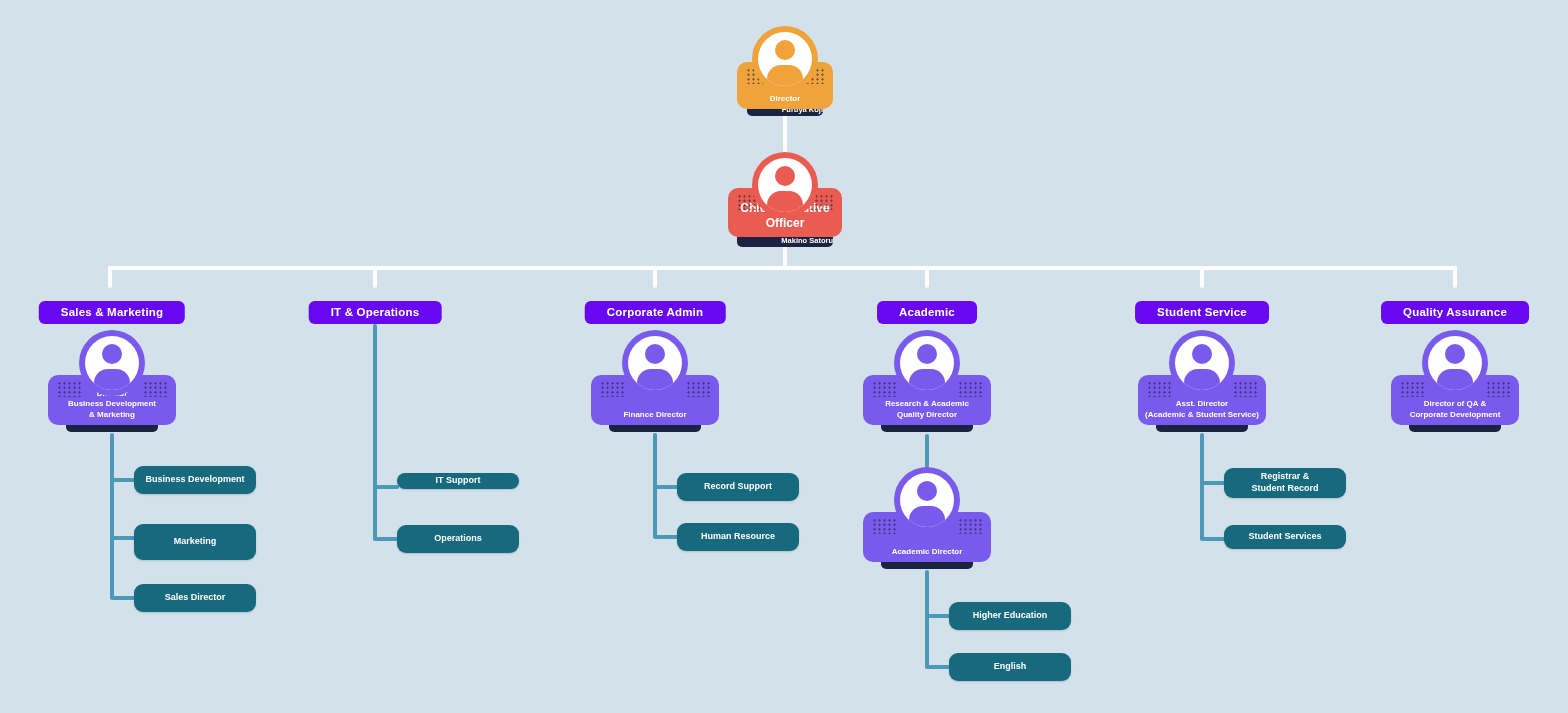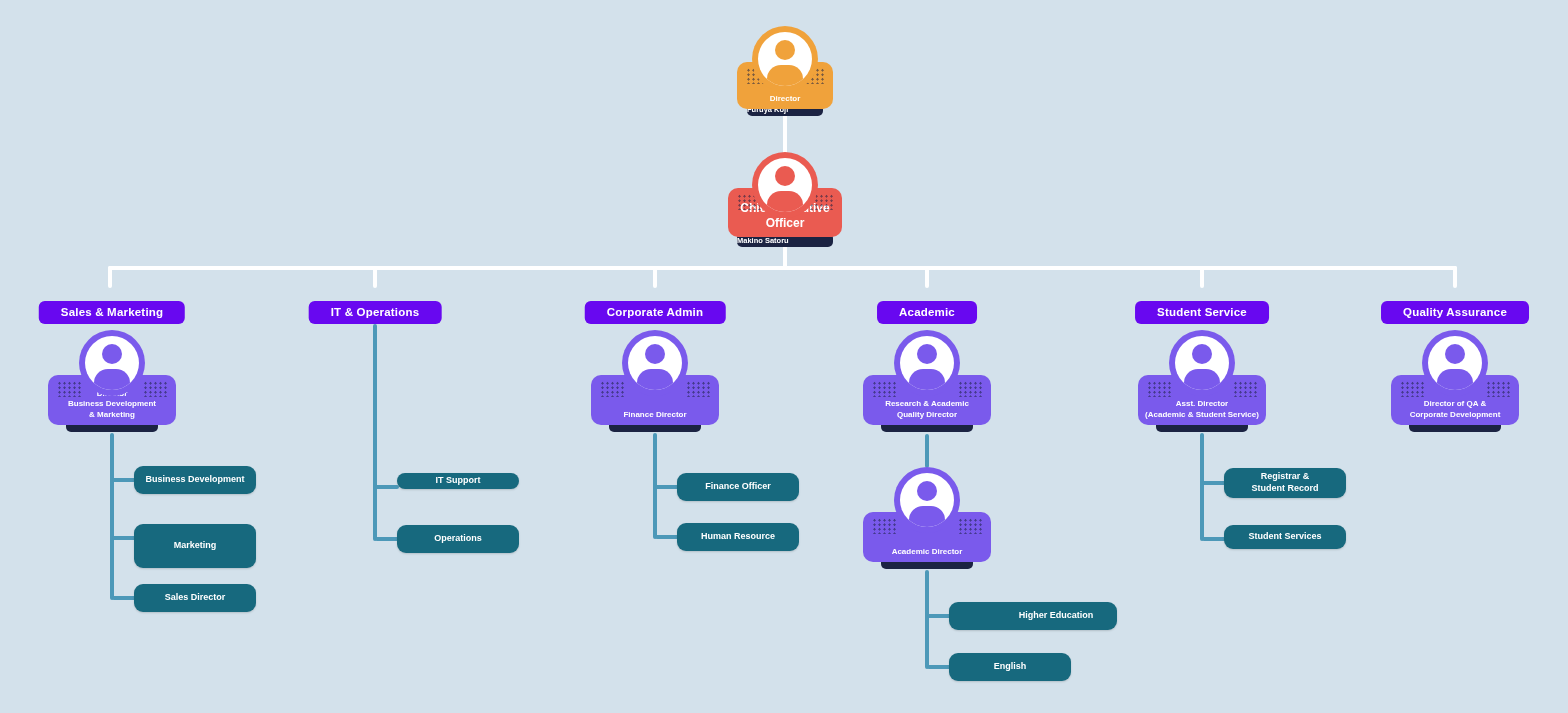--- a/index.html
+++ b/index.html
@@ -42,21 +42,21 @@
     position:relative;overflow:hidden;
   }
   .pnode .head{width:20px;height:20px;border-radius:50%;background:var(--c);margin:8px auto 0;}
   .pnode .torso{
     position:absolute;bottom:-5px;left:50%;transform:translateX(-50%);
     width:36px;height:26px;border-radius:14px 14px 9px 9px;background:var(--c);
   }
   .pnode .namebar{
     position:absolute;left:50%;transform:translateX(-50%);
     background:#1b2342;border-radius:5px;z-index:0;
-    display:flex;align-items:center;justify-content:flex-start;
+    display:flex;align-items:center;justify-content:flex-end;
     font-size:7.5px;white-space:nowrap;
   }
   
   .leaf{
     position:absolute;width:122px;background:#17697e;border-radius:9px;
     display:flex;align-items:center;justify-content:center;text-align:center;
     font-size:9px;line-height:1.3;white-space:pre-line;
     box-shadow:0 1px 2px rgba(0,0,0,.15);
   }
 </style>
@@ -116,21 +116,21 @@
         <div class="torso"></div>
       </div>
   </div>
   <div class="namebar" style="top:86px;width:92px;height:16px;"></div>
 </div>
 <div class="tline" style="left:110px;top:433px;width:4px;height:167px;"></div>
 <div class="tline" style="left:112px;top:478px;width:24px;height:4px;"></div>
 <div class="tline" style="left:112px;top:536px;width:24px;height:4px;"></div>
 <div class="tline" style="left:112px;top:596px;width:24px;height:4px;"></div>
 <div class="leaf" style="left:134px;top:466px;height:28px;">Business Development</div>
-<div class="leaf" style="left:134px;top:524px;height:44px;">Marketing</div>
+<div class="leaf" style="left:134px;top:524px;height:36px;">Marketing</div>
 <div class="leaf" style="left:134px;top:584px;height:28px;">Sales Director</div>
 
 <div class="pill" style="left:375px;top:301px;">IT &amp; Operations</div>
 <div class="tline" style="left:373px;top:324px;width:4px;height:217px;"></div>
 <div class="tline" style="left:375px;top:485px;width:24px;height:4px;"></div>
 <div class="tline" style="left:375px;top:537px;width:24px;height:4px;"></div>
 <div class="leaf" style="left:397px;top:473px;height:16px;">IT Support</div>
 <div class="leaf" style="left:397px;top:525px;height:28px;">Operations</div>
 
 <div class="pill" style="left:655px;top:301px;">Corporate Admin</div>
@@ -142,21 +142,21 @@
     <div class="avatar">
         <div class="head"></div>
         <div class="torso"></div>
       </div>
   </div>
   <div class="namebar" style="top:86px;width:92px;height:16px;"></div>
 </div>
 <div class="tline" style="left:653px;top:433px;width:4px;height:106px;"></div>
 <div class="tline" style="left:655px;top:485px;width:24px;height:4px;"></div>
 <div class="tline" style="left:655px;top:535px;width:24px;height:4px;"></div>
-<div class="leaf" style="left:677px;top:473px;height:28px;">Finance Officer</div>
+<div class="leaf" style="left:677px;top:473px;height:28px;">Record Support</div>
 <div class="leaf" style="left:677px;top:523px;height:28px;">Human Resource</div>
 
 <div class="pill" style="left:927px;top:301px;">Academic</div>
 <div class="pnode" style="left:861px;top:330px;--c:#7a5aec;">
   <div class="card" style="top:45px;">
     <span>Research &amp; Academic
 Quality Director</span>
   </div>
   <div class="ring">
     <div class="avatar">
@@ -175,21 +175,21 @@
     <div class="avatar">
         <div class="head"></div>
         <div class="torso"></div>
       </div>
   </div>
   <div class="namebar" style="top:86px;width:92px;height:16px;"></div>
 </div>
 <div class="tline" style="left:925px;top:570px;width:4px;height:99px;"></div>
 <div class="tline" style="left:927px;top:614px;width:24px;height:4px;"></div>
 <div class="tline" style="left:927px;top:665px;width:24px;height:4px;"></div>
-<div class="leaf" style="left:949px;top:602px;height:28px;padding-left:46px;">Higher Education</div>
+<div class="leaf" style="left:949px;top:602px;height:28px;">Higher Education</div>
 <div class="leaf" style="left:949px;top:653px;height:28px;">English</div>
 
 <div class="pill" style="left:1202px;top:301px;">Student Service</div>
 <div class="pnode" style="left:1136px;top:330px;--c:#7a5aec;">
   <div class="card" style="top:45px;">
     <span>Asst. Director
 (Academic &amp; Student Service)</span>
   </div>
   <div class="ring">
     <div class="avatar">

